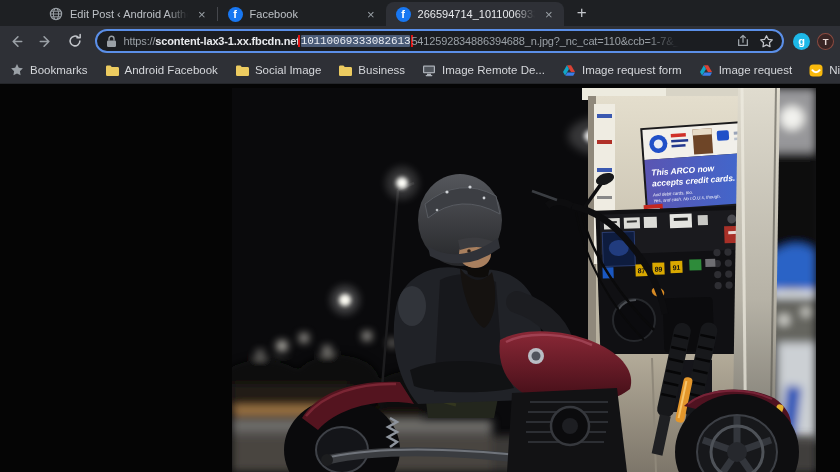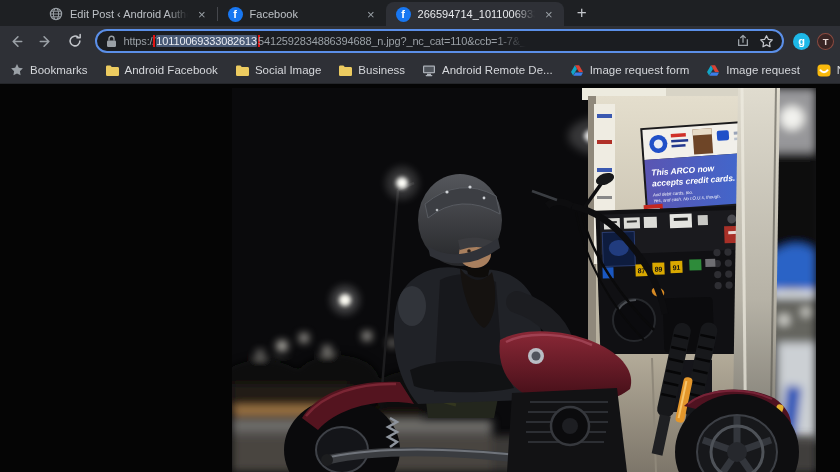--- a/index.html
+++ b/index.html
@@ -17,21 +17,21 @@
   .fav { width:15px; height:15px; flex:0 0 auto; display:flex; align-items:center; justify-content:center; }
   .fb-badge { width:15px; height:15px; border-radius:50%; background:#1877f2; color:#fff; font-weight:bold; font-size:11px; display:flex; align-items:center; justify-content:center; line-height:1; }
   .newtab { width:24px; height:24px; color:#c3c6cb; font-size:17px; display:flex; align-items:center; justify-content:center; margin:0 0 1px 6px; }
 
   
   .toolbar { position:absolute; left:0; top:26px; width:840px; height:30px; background:#2e3036; display:flex; align-items:center; }
   .navbtn { width:24px; height:24px; display:flex; align-items:center; justify-content:center; margin-left:5px; }
   .omnibox { position:relative; margin-left:8px; width:694px; height:24px; background:#1b1d21; border:2px solid #5b8fe8; border-radius:13px; display:flex; align-items:center; padding:0 8px 0 9px; overflow:hidden; }
   .urltext { font-size:11px; white-space:nowrap; letter-spacing:-.15px; color:#9aa0a6; display:flex; align-items:center; min-width:0; overflow:hidden; flex:1; }
   .urltext .domain { color:#e8eaed; font-weight:bold; }
-  .urltext .sel { background:#4a5b77; color:#e9ecf2; outline:2.5px solid #e21414; outline-offset:1.5px; border-radius:1px; margin:0 1px; }
+  .urltext .sel { background:#4a5b77; color:#e9ecf2; outline:2.5px solid #e21414; outline-offset:1.5px; border-radius:1px; margin:0 1px;font-family:Liberation Mono, monospace; }
   .urltext .tail { -webkit-mask-image:linear-gradient(90deg,#000 88%,transparent); mask-image:linear-gradient(90deg,#000 88%,transparent); overflow:hidden; min-width:0; }
   .boxicons { display:flex; align-items:center; gap:9px; margin-left:6px; flex:0 0 auto; }
   .ext-badge { width:17px; height:17px; border-radius:50%; background:#1db8e8; color:#fff; font-size:11px; font-weight:bold; display:flex; align-items:center; justify-content:center; margin-left:9px; }
   .avatar { width:17px; height:17px; border-radius:50%; background:#3a2524; border:1.5px solid #8a4a40; color:#e8d9d5; font-size:9.5px; font-weight:bold; display:flex; align-items:center; justify-content:center; margin:0 6px 0 7px; }
 
   
   .bookmarks { position:absolute; left:0; top:56px; width:840px; height:28px; background:#2e3036; display:flex; align-items:center; gap:17px; padding-left:10px; white-space:nowrap; overflow:hidden; box-shadow:inset 0 -1px 0 #24262a; }
   .bm { display:flex; align-items:center; gap:6px; font-size:11.5px; color:#d5d7db; flex:0 0 auto; }
   .bm svg { flex:0 0 auto; }
 
@@ -90,20 +90,21 @@
     </span>
     <div class="omnibox">
       <span style="margin-right:7px; display:flex;">
         <svg width="11" height="13" viewBox="0 0 11 13">
             <rect x="1" y="5.5" width="9" height="6.5" rx="1.2" fill="#9aa0a6"></rect>
             <path d="M3 5.5 V3.8 a2.5 2.5 0 0 1 5 0 V5.5" stroke="#9aa0a6" stroke-width="1.4" fill="none"></path>
           </svg>
       </span>
       <span class="urltext">
           <span>https://</span>
+          <span class="domain">scontent-lax3-1.xx.fbcdn.net</span>
           <span class="sel">10110069333082613</span>
           <span class="tail">5412592834886394688_n.jpg?_nc_cat=110&amp;ccb=1-7&amp;_</span>
         </span>
       <span class="boxicons">
         <span style="display:flex;">
           <svg width="14" height="14" viewBox="0 0 16 16">
               <path d="M3 6v7h10V6" stroke="#9aa0a6" stroke-width="1.5" fill="none" stroke-linejoin="round"></path>
               <path d="M8 9.5V2 M5.3 4.2 8 1.6l2.7 2.6" stroke="#9aa0a6" stroke-width="1.5" fill="none" stroke-linecap="round" stroke-linejoin="round"></path>
             </svg>
         </span>
@@ -143,21 +144,21 @@
         </svg>
       <span>Business</span>
     </span>
     <span class="bm">
       <svg width="14" height="13" viewBox="0 0 14 13">
           <rect x="1" y="1.5" width="12" height="7.8" rx="1" fill="#aeb3ba"></rect>
           <rect x="2.2" y="2.7" width="9.6" height="5.4" fill="#50555c"></rect>
           <rect x="5" y="9.6" width="4" height="1.4" fill="#aeb3ba"></rect>
           <rect x="3.6" y="11" width="6.8" height="1.2" rx=".6" fill="#aeb3ba"></rect>
         </svg>
-      <span>Android Remote De...</span>
+      <span>Image Remote De...</span>
     </span>
     <span class="bm">
       <svg width="14" height="13" viewBox="0 0 14 13">
           <path d="M4.9 1.2h4.2l3.9 6.7H9z" fill="#d94235"></path>
           <path d="M4.9 1.2 1 7.9l2.1 3.7 3.9-6.7z" fill="#12a5c6"></path>
           <path d="M3.4 11.8h7.8l1.8-3.2H5.2z" fill="#3c7de8"></path>
         </svg>
       <span>Image request form</span>
     </span>
     <span class="bm">

